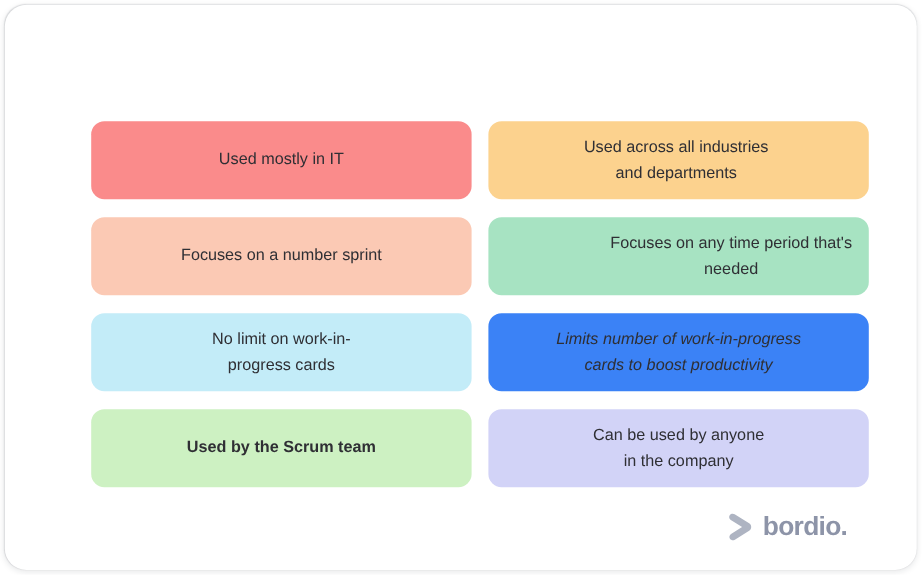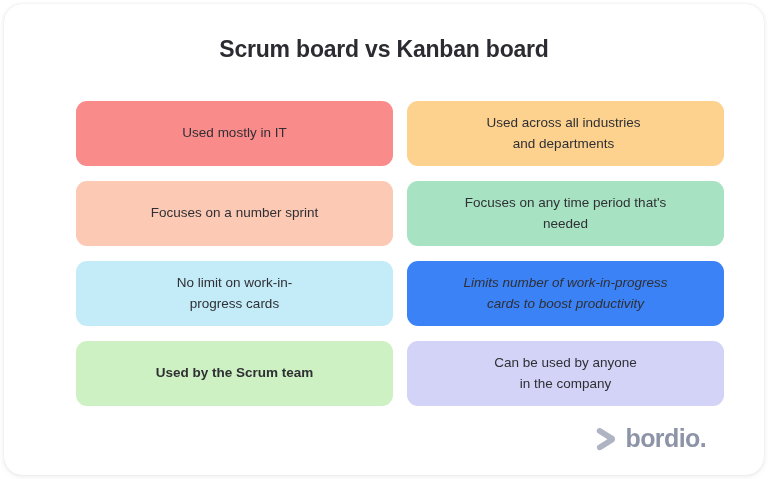--- a/index.html
+++ b/index.html
@@ -77,49 +77,48 @@
     display: flex;
     align-items: center;
     gap: 9px;
   }
   .logo-mark {
     width: 22px;
     height: 24px;
     display: block;
   }
   .logo-text {
-    font-size: 25px;
+    font-size: 22px;
     font-weight: bold;
     letter-spacing: -0.6px;
     color: #8d94a8;
     line-height: 1;
   }
 </style>
 </head>
 <body>
 
 <div class="page" style="background: rgb(255, 255, 255);">
   <div class="sheet" style="background: rgb(255, 255, 255);">
 
-    <div class="title" style="color: rgb(43, 43, 49);">Scrum board vs Kanban board</div>
 
     <div class="grid">
 
       <div class="card" id="c-0-l" style="background: rgb(250, 139, 139);">
         <span class="card-text" style="color: rgb(47, 47, 52);">Used mostly in IT</span>
       </div>
       <div class="card" id="c-0-r" style="background: rgb(252, 210, 142); padding-left: 10px;">
         <span class="card-text" style="color: rgb(47, 47, 52);">Used across all industries
 and departments</span>
       </div>
 
       <div class="card" id="c-1-l" style="background: rgb(251, 201, 180);">
         <span class="card-text" style="color: rgb(47, 47, 52);">Focuses on a number sprint</span>
       </div>
-      <div class="card" id="c-1-r" style="background: rgb(167, 227, 194);">
+      <div class="card" id="c-1-r" style="background: rgb(167, 227, 194); justify-content: flex-end;">
         <span class="card-text" style="color: rgb(47, 47, 52);">Focuses on any time period that's
 needed</span>
       </div>
 
       <div class="card" id="c-2-l" style="background: rgb(195, 236, 248);">
         <span class="card-text" style="color: rgb(47, 47, 52);">No limit on work-in-
 progress cards</span>
       </div>
       <div class="card" id="c-2-r" style="background: #3b82f6; font-style: italic;">
         <span class="card-text" style="color: rgb(47, 47, 52);">Limits number of work-in-progress

